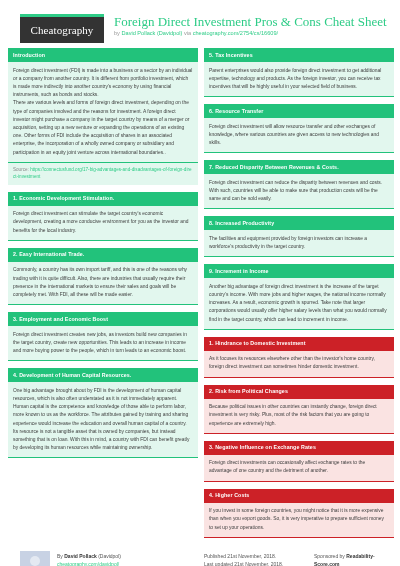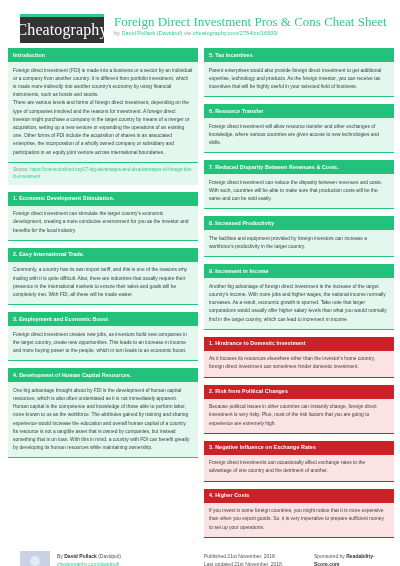--- a/index.html
+++ b/index.html
@@ -10,21 +10,21 @@
     color:#333;
     overflow:hidden;
   }
   .page{width:400px;height:566px;position:relative;box-sizing:border-box;padding:0 8px;}
 
   
   .header{display:flex;align-items:flex-start;padding:14px 0 8px 0;height:48px;box-sizing:border-box;}
   .logo-wrap{width:96px;flex:0 0 96px;padding-left:12px;box-sizing:border-box;}
   .logo-bar{height:3px;background:#2ECC87;width:84px;}
   .logo-box{background:#333333;color:#ffffff;width:84px;height:26px;display:flex;align-items:center;justify-content:center;
-            font-family:"Liberation Serif", serif;font-size:16px;letter-spacing:.1px;}
+            font-family:"Liberation Serif", serif;font-size:11px;letter-spacing:.1px;}
   .head-text{padding-left:10px;padding-top:2px;}
   .head-title{color:#2ECC87;font-size:13px;line-height:11px;font-weight:normal;font-family:Liberation Serif, serif;}
   .head-sub{font-size:5.6px;line-height:9px;color:#9a9a9a;margin-top:2px;}
   .head-sub a{color:#2ECC87;text-decoration:none;}
   .head-sub .by{color:#9a9a9a;}
 
   
   .cols{display:flex;gap:6px;align-items:flex-start;}
   .col{width:190px;flex:0 0 190px;}
 

